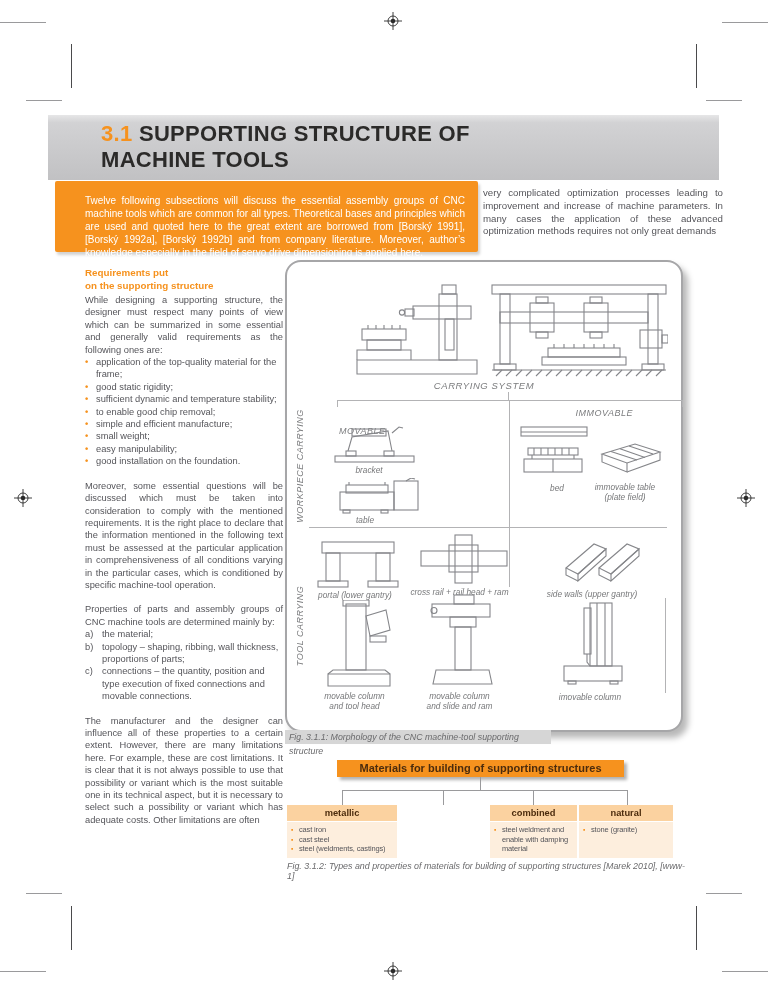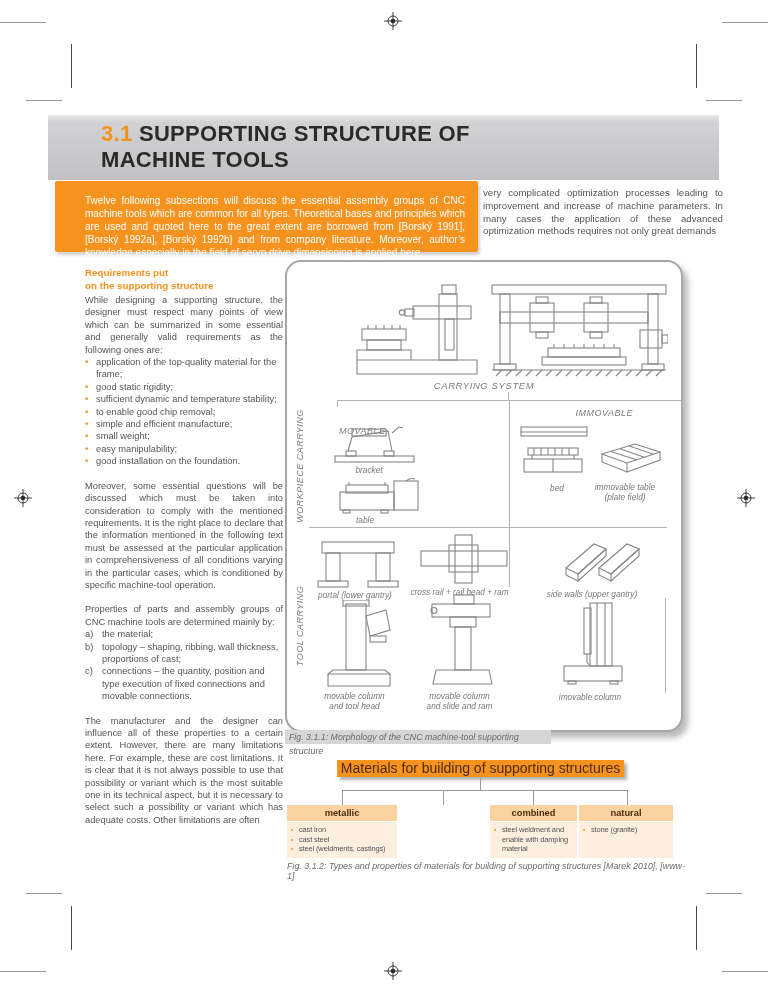--- a/index.html
+++ b/index.html
@@ -44,21 +44,21 @@
   .hline{position:absolute;border-top:1px solid #b3b3b5;height:0;}
   .vline{position:absolute;border-left:1px solid #b3b3b5;width:0;}
   .flabel{position:absolute;text-align:center;font-style:italic;color:#77787a;
     font-size:8.3px;line-height:9.8px;}
   svg.diag{stroke:#85868a;fill:none;stroke-width:1.1;position:absolute;}
   .fig-caption{position:absolute;left:285px;top:730px;width:262px;height:14px;background:#d6d6d6;
     font-style:italic;color:#6a6a6c;font-size:8.8px;line-height:14px;padding-left:4px;z-index:2;}
   
   .mat-title{position:absolute;left:337px;top:760px;width:287px;height:17px;background:#f6921e;
     box-shadow:3px 3px 3px rgba(0,0,0,.3);text-align:center;line-height:17px;
-    font-weight:normal;font-size:14px;color:#4c2c0d;}
+    font-weight:bold;font-size:11px;color:#4c2c0d;}
   .conn{position:absolute;border-color:#9a9a9c;}
   .mat-col{position:absolute;top:805px;}
   .mat-head{height:16px;background:#fbd2a0;text-align:center;font-weight:bold;font-size:9.3px;
     line-height:16px;color:#4c2c0d;margin-bottom:1px;}
   .mat-body{background:#fdeedd;height:33px;padding:3px 3px 0 4px;}
   .mat-item{position:relative;padding-left:8px;font-size:7.5px;line-height:9.6px;
     letter-spacing:-.15px;color:#55555a;}
   .mat-item .mbul{position:absolute;left:0;top:0;color:#f6921e;font-size:6.5px;}
   .mat-caption{position:absolute;left:287px;top:861px;width:400px;font-style:italic;
     color:#6a6a6c;font-size:8.9px;}
@@ -149,21 +149,21 @@
       <li><span class="bul">•</span><span>to enable good chip removal;</span></li>
       <li><span class="bul">•</span><span>simple and efficient manufacture;</span></li>
       <li><span class="bul">•</span><span>small weight;</span></li>
       <li><span class="bul">•</span><span>easy manipulability;</span></li>
       <li><span class="bul">•</span><span>good installation on the foundation.</span></li>
     </ul>
     <p style="margin-top:12px;">Moreover, some essential questions will be discussed which must be taken into consideration to comply with the mentioned requirements. It is the right place to declare that the information mentioned in the following text must be assessed at the particular application in comprehensiveness of all conditions varying in the particular cases, which is conditioned by specific machine-tool operation.</p>
     <p style="margin-bottom:0;">Properties of parts and assembly groups of CNC machine tools are determined mainly by:</p>
     <ul class="alist">
       <li><span class="mk">a)</span><span>the material;</span></li>
-      <li><span class="mk">b)</span><span>topology – shaping, ribbing, wall thickness, proportions of cast;</span></li>
+      <li><span class="mk">b)</span><span>topology – shaping, ribbing, wall thickness, proportions of parts;</span></li>
       <li><span class="mk">c)</span><span>connections – the quantity, position and type execution of fixed connections and movable connections.</span></li>
     </ul>
     <p>The manufacturer and the designer can influence all of these properties to a certain extent. However, there are many limitations here. For example, these are cost limitations. It is clear that it is not always possible to use that possibility or variant which is the most suitable one in its technical aspect, but it is necessary to select such a possibility or variant which has adequate costs. Other limitations are often</p>
   </div>
 
   <div class="figure-box">
 
     <svg class="diag" style="left:66px;top:22px;" width="128" height="92" viewBox="0 0 128 92">
       <path d="M4 76 H124 V90 H4 Z"></path>
         <path d="M4 76 V66 H58 V76"></path>

